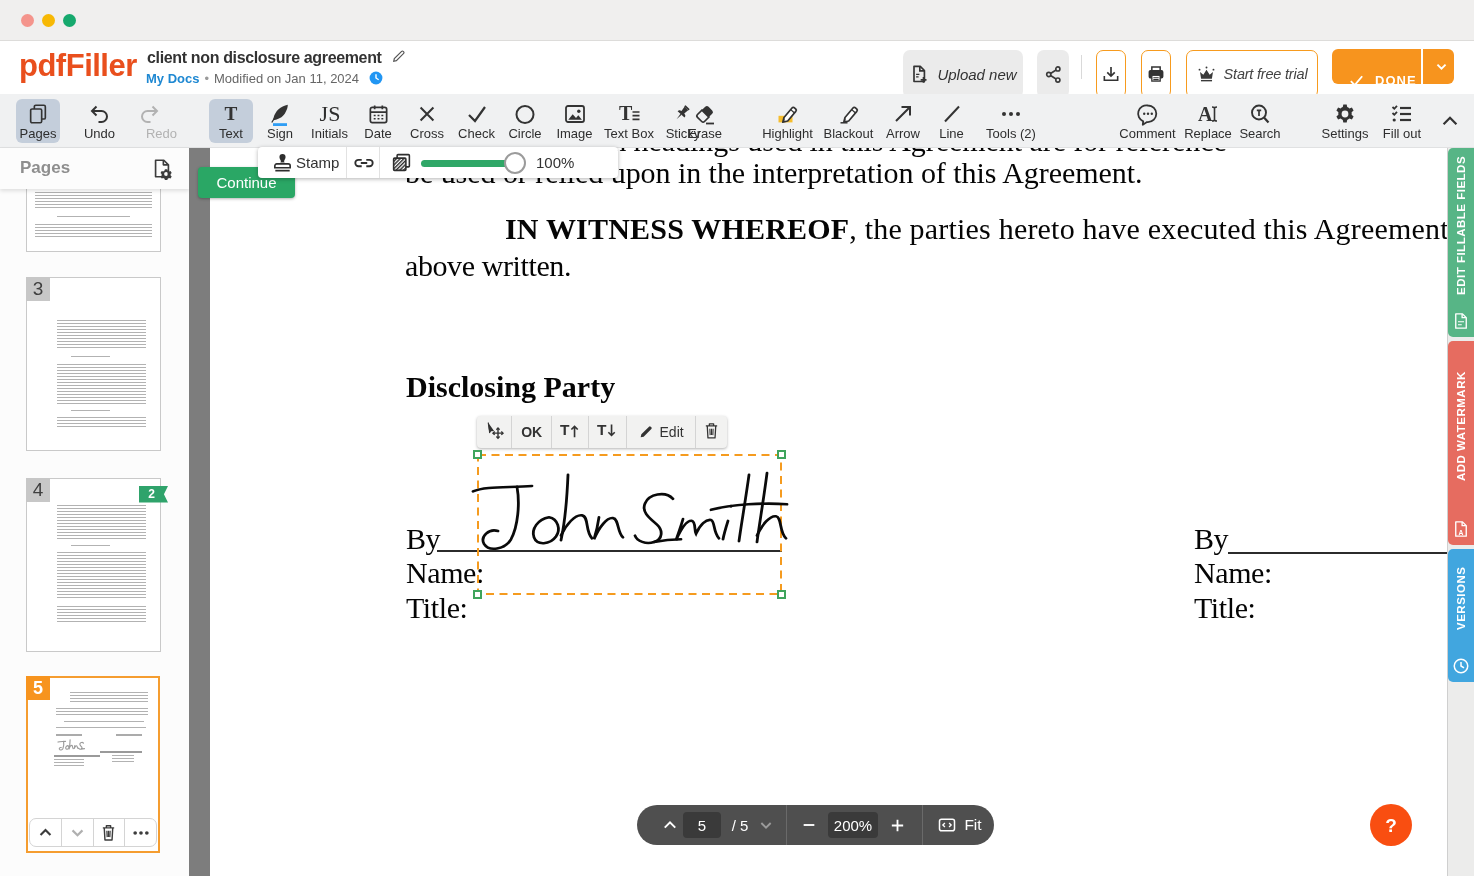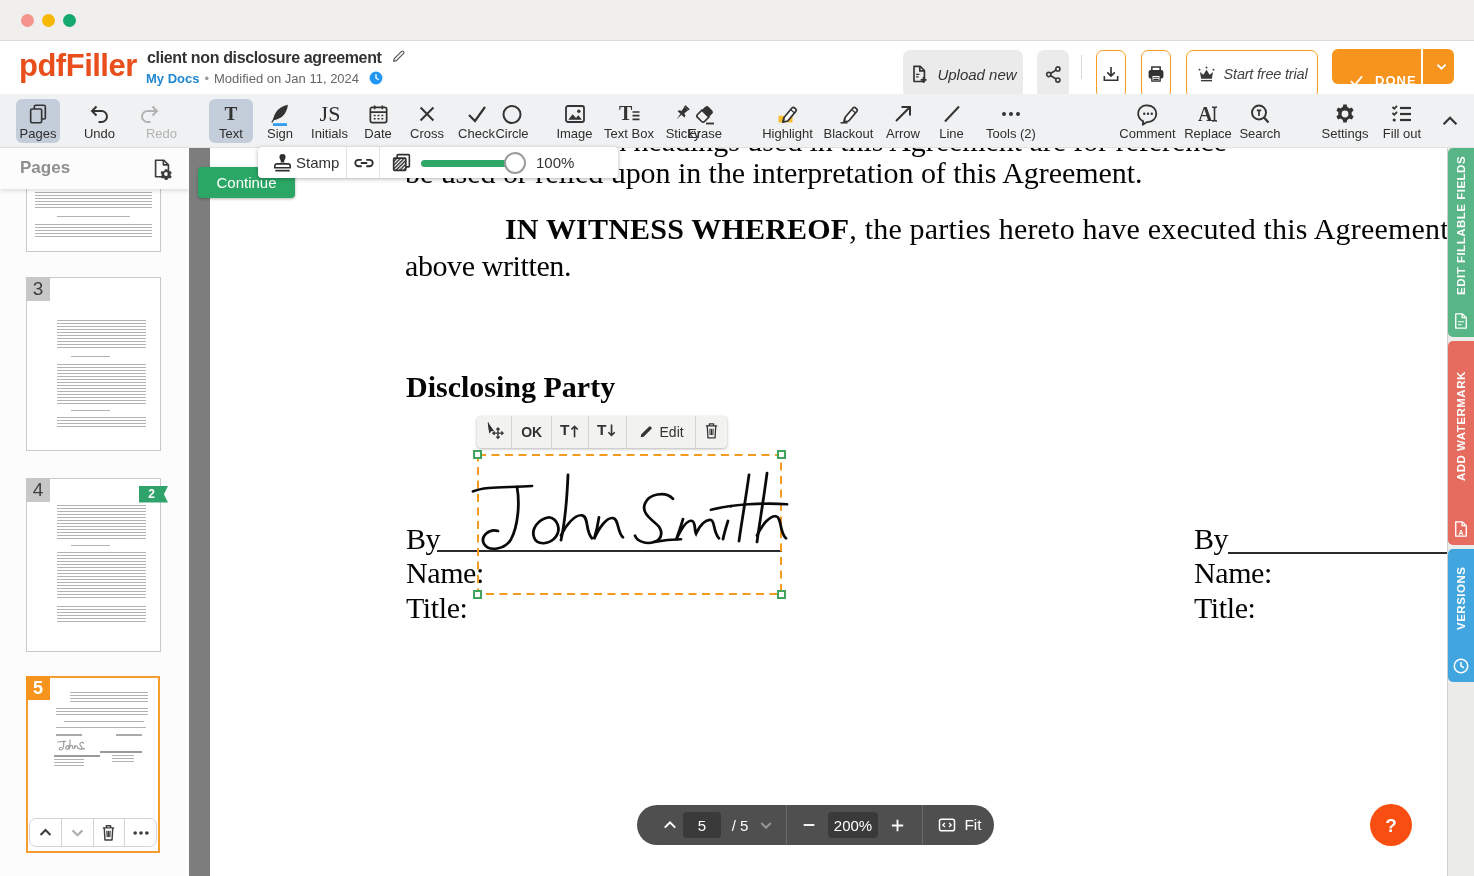--- a/index.html
+++ b/index.html
@@ -257,21 +257,21 @@
         <div class="lb">Cross</div>
       </div>
     <div class="tb" style="left:448.5px">
         <div class="ic">
           <svg width="24" height="24" viewBox="0 0 24 24" stroke="#333" stroke-width="2.2" fill="none">
             <path d="M4 13 l6 6 L20 5"></path>
           </svg>
         </div>
         <div class="lb">Check</div>
       </div>
-    <div class="tb" style="left:484px">
+    <div class="tb" style="left:497px">
         <div class="ic">
           <svg width="24" height="24" viewBox="0 0 24 24" stroke="#333" stroke-width="2" fill="none">
             <circle cx="12" cy="12.5" r="8.5"></circle>
           </svg>
         </div>
         <div class="lb">Circle</div>
       </div>
     <div class="tb" style="left:546.5px">
         <div class="ic">
           <svg width="24" height="24" viewBox="0 0 24 24">

